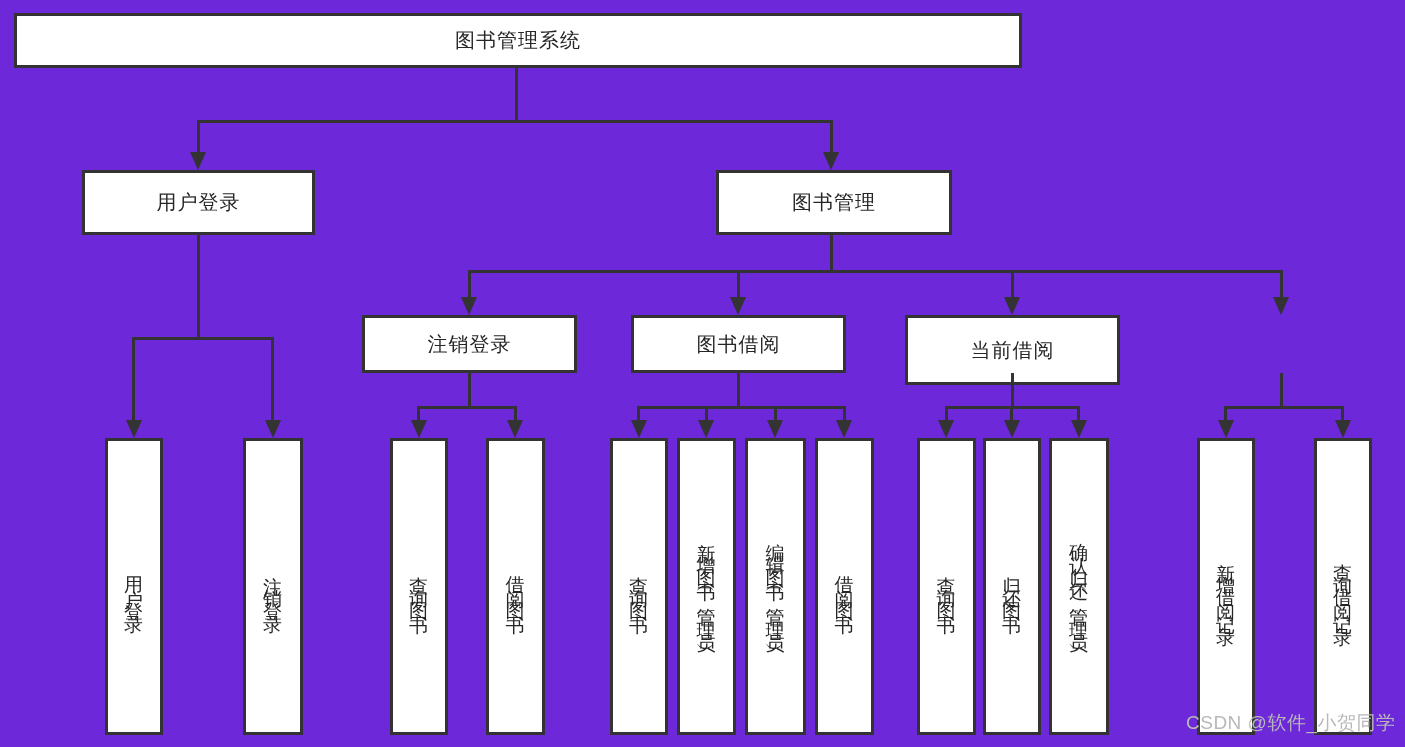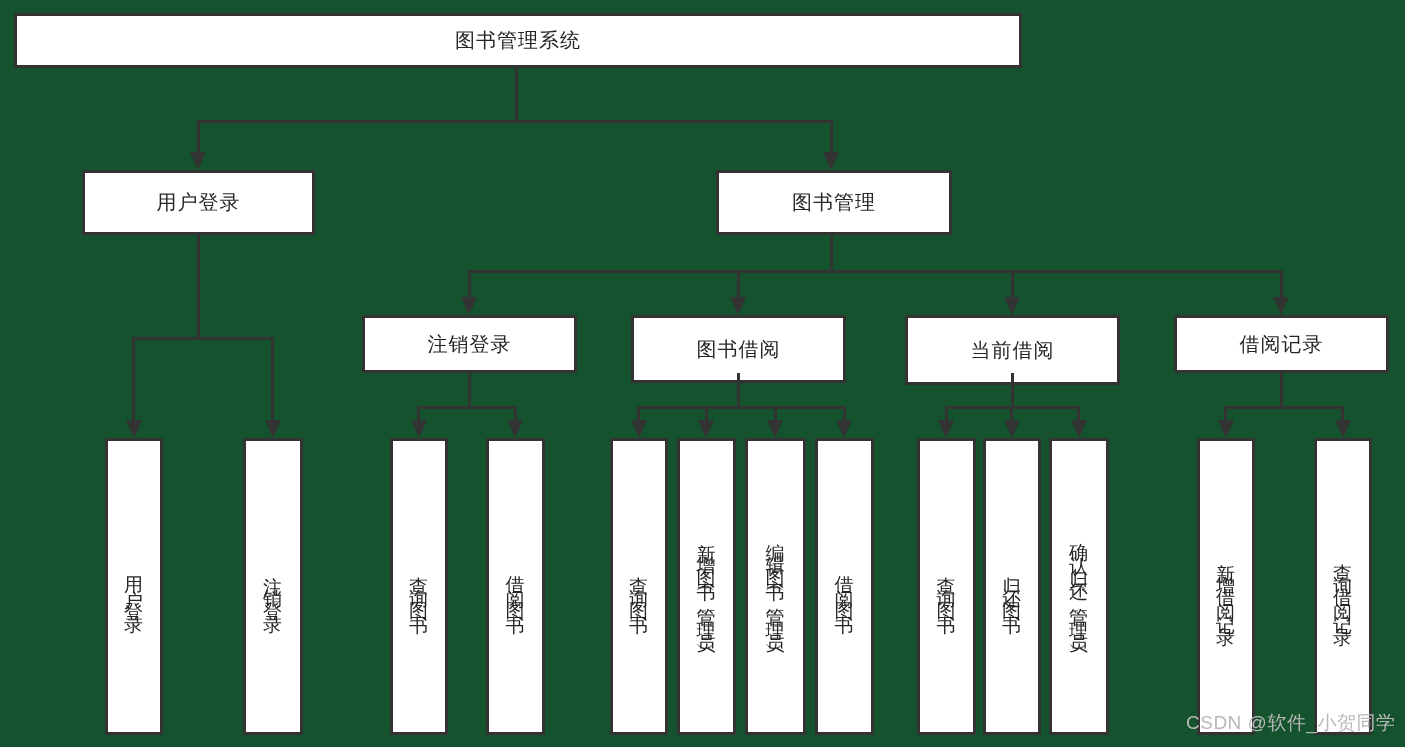--- a/index.html
+++ b/index.html
@@ -1,17 +1,17 @@
 <!DOCTYPE html>
 <html><head>
 <meta charset="utf-8">
 <style>
   html,body{margin:0;padding:0;background:#fff;}
   .canvas{
-    position:relative;width:1405px;height:747px;background:#14532d;
+    position:relative;width:1405px;height:747px;background:#6d28d9;
     font-family:"Liberation Sans","DejaVu Sans",sans-serif;color:#262626;overflow:hidden;
   }
   .box{
     position:absolute;box-sizing:border-box;border:3px solid #333333;background:#ffffff;
     display:flex;align-items:center;justify-content:center;
     font-size:20px;letter-spacing:1px;white-space:nowrap;
   }
   .vbox{
     position:absolute;box-sizing:border-box;border:3px solid #333333;background:#ffffff;
     display:flex;align-items:center;justify-content:center;
@@ -68,28 +68,25 @@
   <div class="line" style="left:737px;top:270px;width:3px;height:27px;"></div>
   <div class="arrow" style="left:730px;top:297px;"></div>
   <div class="line" style="left:1011px;top:270px;width:3px;height:27px;"></div>
   <div class="arrow" style="left:1004px;top:297px;"></div>
   <div class="line" style="left:1280px;top:270px;width:3px;height:27px;"></div>
   <div class="arrow" style="left:1273px;top:297px;"></div>
 
   <div class="box" style="left:362px;top:315px;width:215px;height:58px;">
     <span>注销登录</span>
   </div>
-  <div class="box" style="left:631px;top:315px;width:215px;height:68px;">
+  <div class="box" style="left:631px;top:315px;width:215px;height:58px;">
     <span>图书借阅</span>
   </div>
   <div class="box" style="left:905px;top:315px;width:215px;height:70px;">
     <span>当前借阅</span>
-  </div>
-  <div class="box" style="left:1174px;top:315px;width:215px;height:58px;">
-    <span>借阅记录</span>
   </div>
 
   <div class="line" style="left:468px;top:373px;width:3px;height:33px;"></div>
   <div class="line" style="left:417px;top:406px;width:100px;height:3px;"></div>
   <div class="line" style="left:417px;top:406px;width:3px;height:14px;"></div>
   <div class="arrow" style="left:411px;top:420px;"></div>
   <div class="line" style="left:514px;top:406px;width:3px;height:14px;"></div>
   <div class="arrow" style="left:507px;top:420px;"></div>
 
   <div class="line" style="left:737px;top:373px;width:3px;height:33px;"></div>

